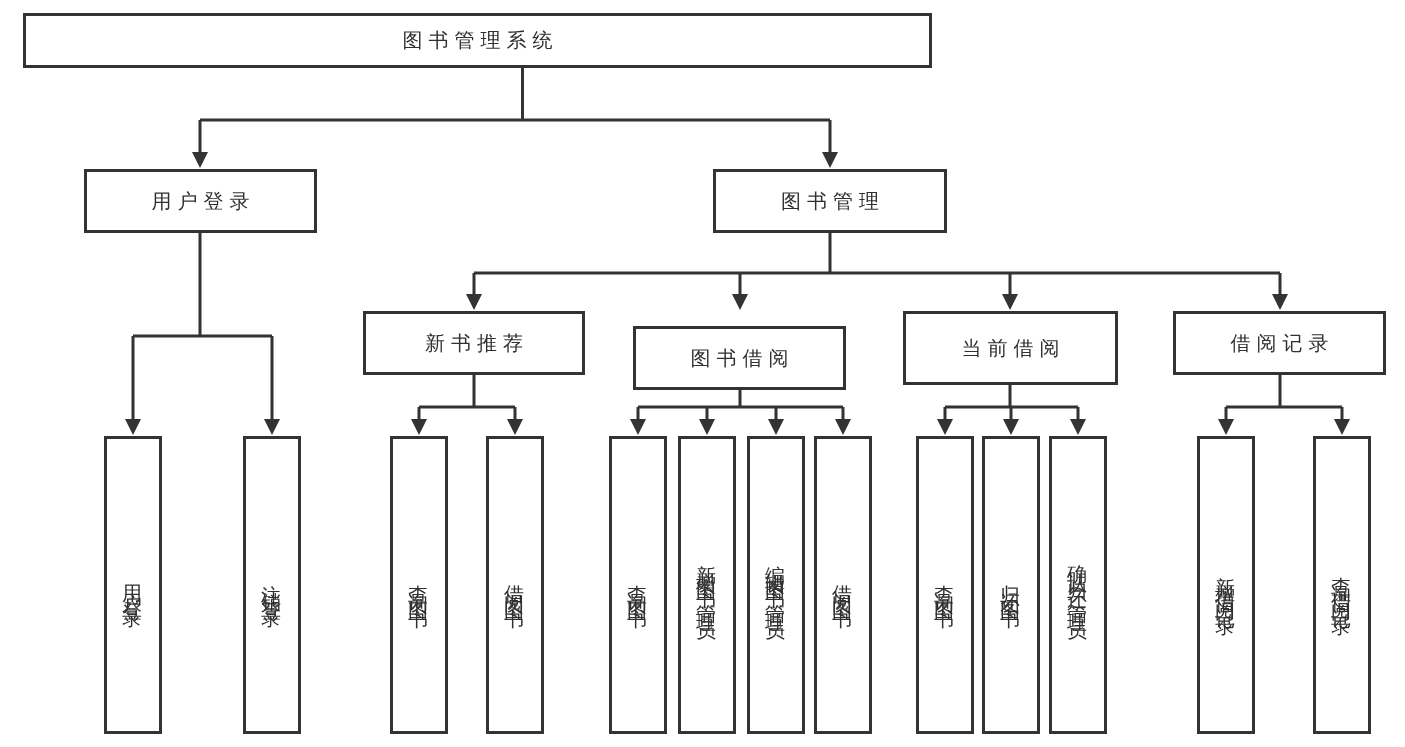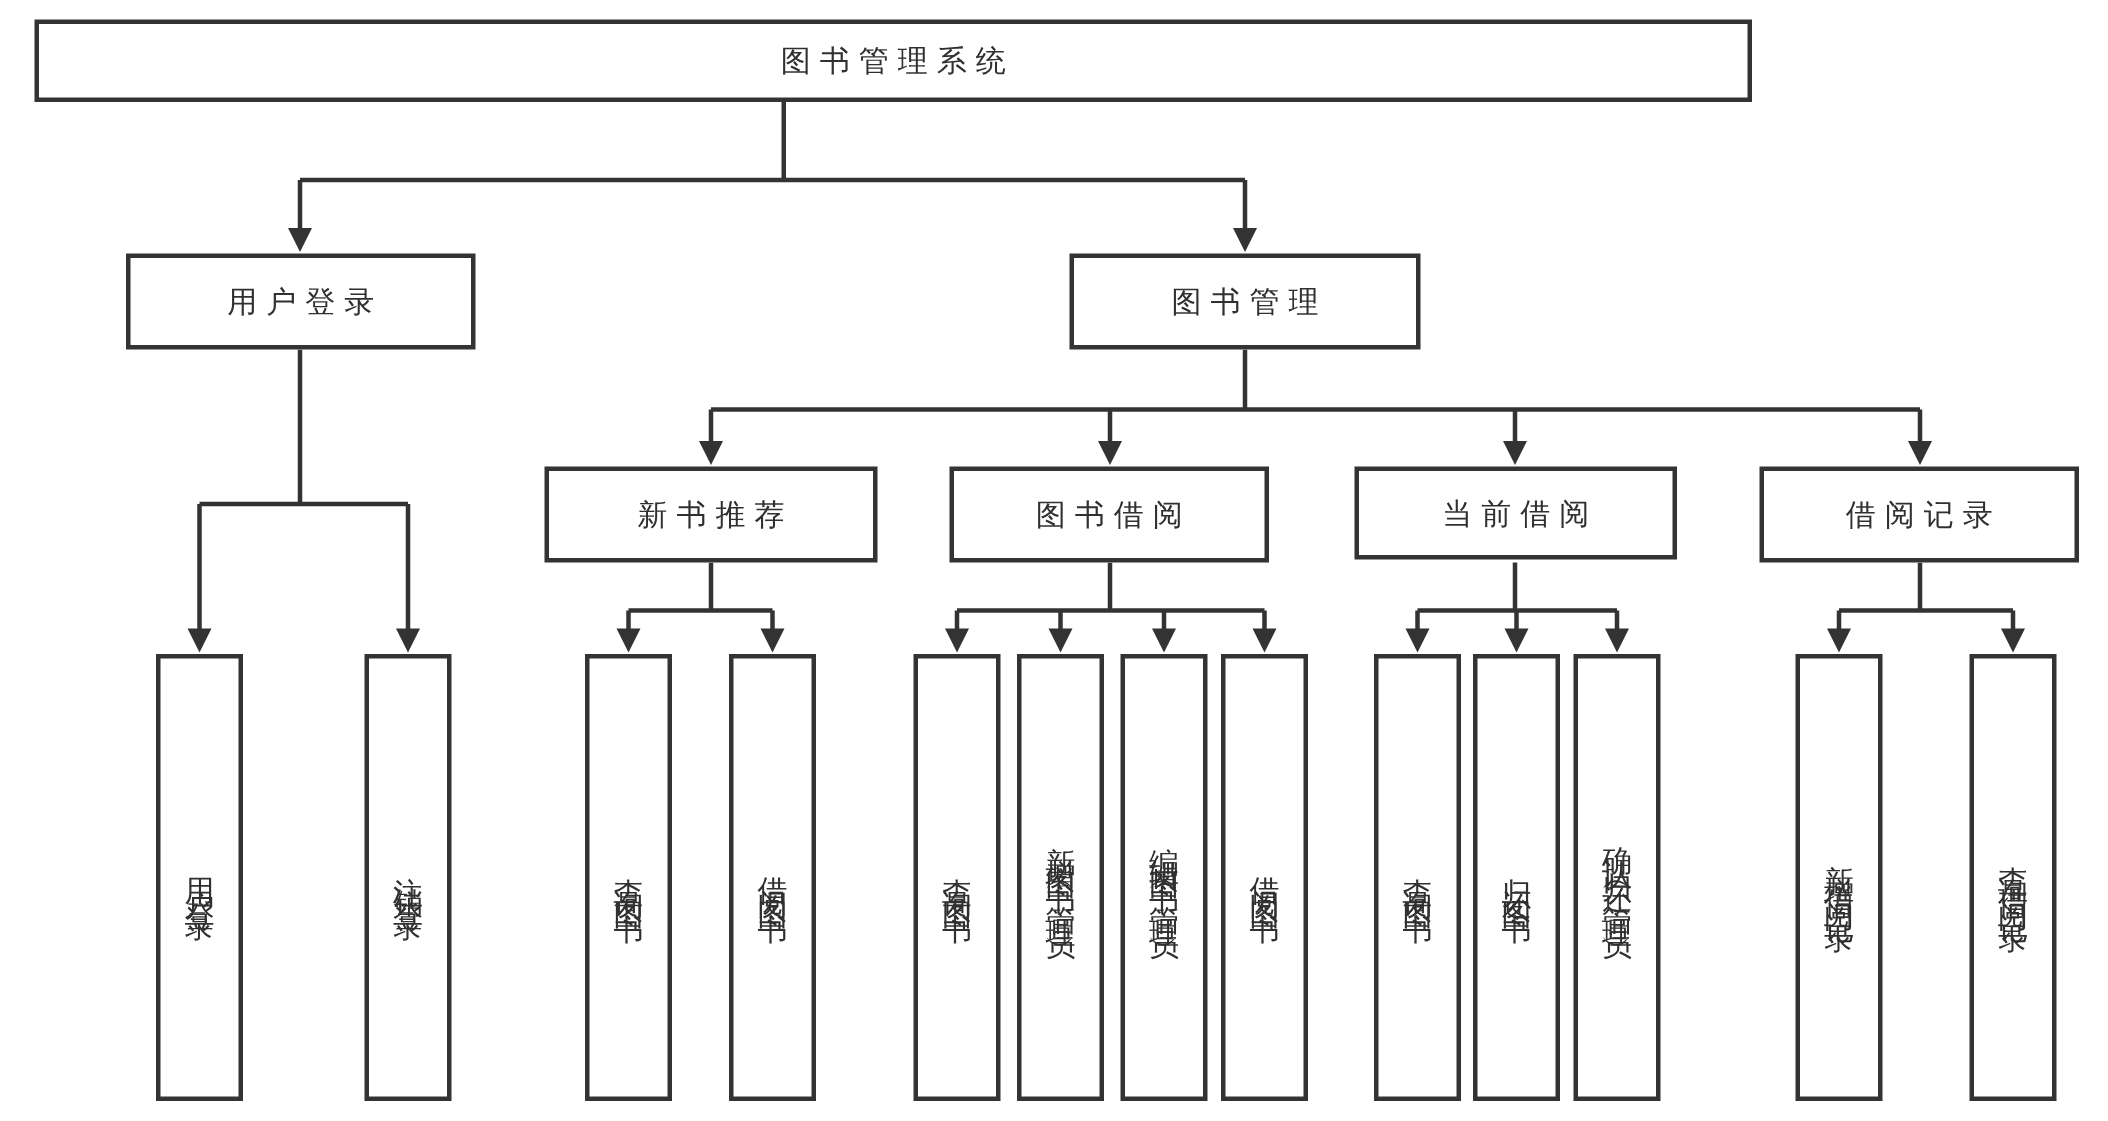--- a/index.html
+++ b/index.html
@@ -100,28 +100,28 @@
       <polygon points="768,419 784,419 776,435"></polygon>
       <polygon points="835,419 851,419 843,435"></polygon>
       <polygon points="937,419 953,419 945,435"></polygon>
       <polygon points="1003,419 1019,419 1011,435"></polygon>
       <polygon points="1070,419 1086,419 1078,435"></polygon>
       <polygon points="1218,419 1234,419 1226,435"></polygon>
       <polygon points="1334,419 1350,419 1342,435"></polygon>
     </g>
   </svg>
 
-  <div class="node hbox" style="left:23px; top:13px; width:1145px; height:55px;text-align:right;">图书管理系统</div>
+  <div class="node hbox" style="left:23px; top:13px; width:909px; height:55px;text-align:right;">图书管理系统</div>
 
   <div class="node hbox" style="left:84px; top:169px; width:233px; height:64px;">用户登录</div>
   <div class="node hbox" style="left:713px; top:169px; width:234px; height:64px;text-align:right;">图书管理</div>
 
   <div class="node hbox" style="left:363px; top:311px; width:222px; height:64px;">新书推荐</div>
-  <div class="node hbox" style="left:633px; top:311px; width:213px; height:64px;">图书借阅</div>
-  <div class="node hbox" style="left:903px; top:311px; width:215px; height:62px;">当前借阅</div>
+  <div class="node hbox" style="left:633px; top:326px; width:213px; height:64px;">图书借阅</div>
+  <div class="node hbox" style="left:903px; top:311px; width:215px; height:74px;">当前借阅</div>
   <div class="node hbox" style="left:1173px; top:311px; width:213px; height:64px;">借阅记录</div>
 
   <div class="node vbox" style="left:104px;">用户登录</div>
   <div class="node vbox" style="left:243px;">注销登录</div>
 
   <div class="node vbox" style="left:390px;">查询图书</div>
   <div class="node vbox" style="left:486px;">借阅图书</div>
 
   <div class="node vbox" style="left:609px;">查询图书</div>
   <div class="node vbox" style="left:678px;">新增图书（管理员）</div>

